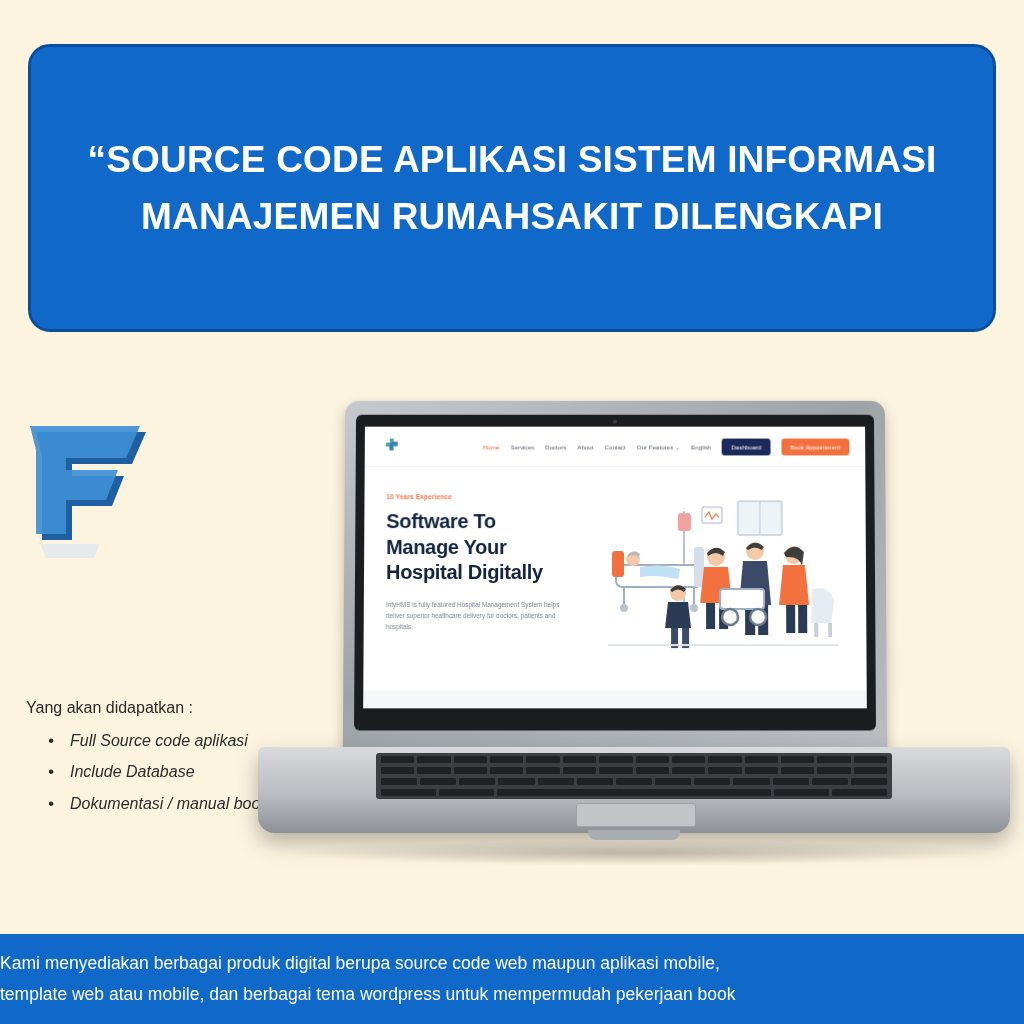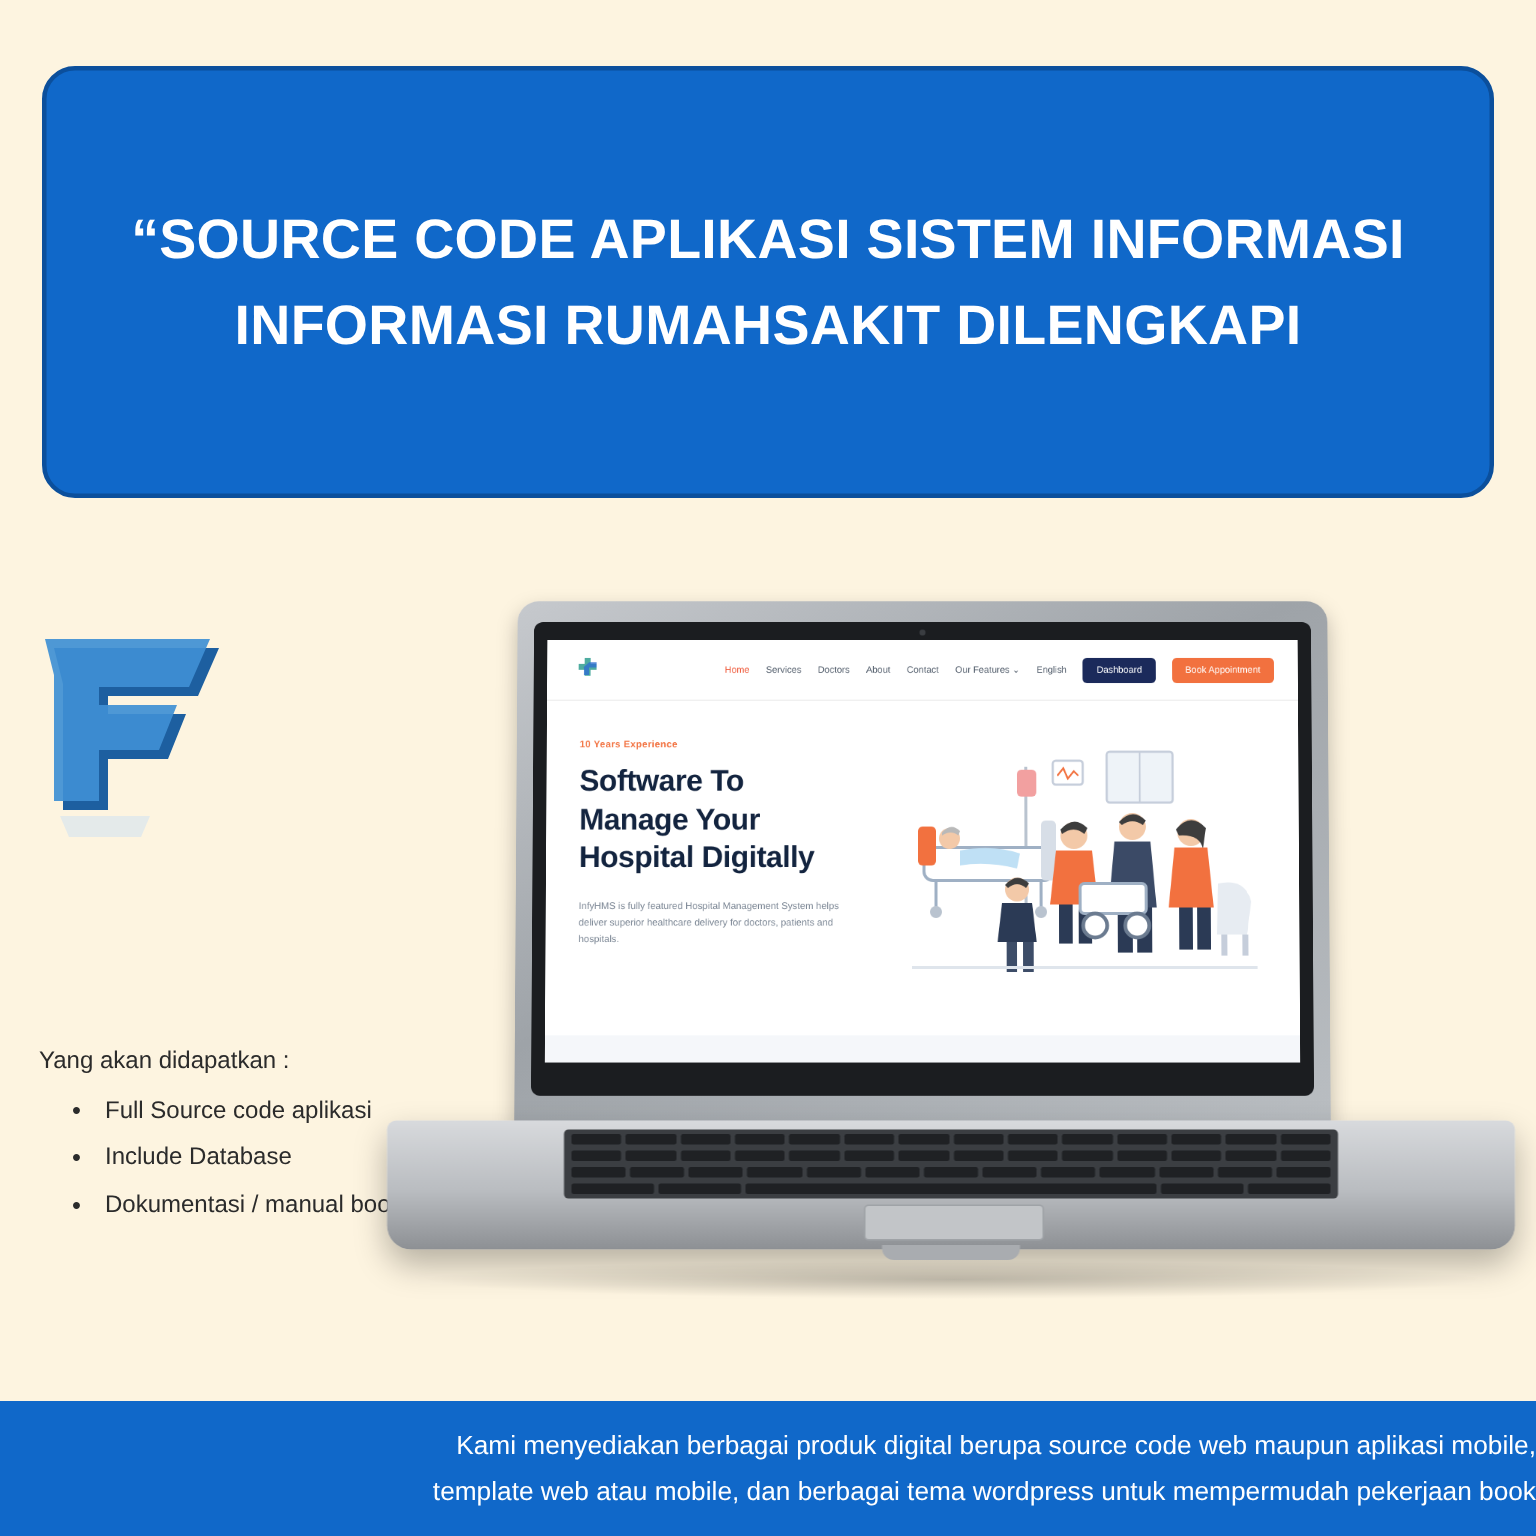--- a/index.html
+++ b/index.html
@@ -64,20 +64,21 @@
   }
   .deliverables .intro { margin-bottom: 2px; }
   .deliverables ul {
     margin: 0;
     padding-left: 22px;
     list-style: none;
   }
   .deliverables li {
     position: relative;
     padding-left: 22px;
+    font-style: italic;
   }
   .deliverables li::before {
     content: "\2022";
     position: absolute;
     left: 0;
     top: -1px;
     font-size: 17px;
   }
 
   
@@ -267,34 +268,34 @@
 
   
   .bottom-bar {
     position: absolute;
     left: 0;
     bottom: 0;
     width: 1024px;
     height: 90px;
     background: #1068c9;
     color: #fff;
-    text-align: right;
+    text-align: left;
     font-size: 17.5px;
     line-height: 1.75;
     padding-top: 14px;
     box-sizing: border-box;
   }
   .bottom-bar div { white-space: nowrap; }
 </style>
 </head>
 <body>
 
 <div class="title-banner">
   <div class="title-line">“SOURCE CODE APLIKASI SISTEM INFORMASI</div>
-  <div class="title-line">INFORMASI RUMAHSAKIT DILENGKAPI</div>
+  <div class="title-line">MANAJEMEN RUMAHSAKIT DILENGKAPI</div>
 </div>
 
 <div class="brand-logo">
   <svg width="150" height="150" viewBox="0 0 150 150">
     <path d="M8 12 L118 12 L104 44 L44 44 L44 56 L96 56 L84 86 L44 86 L44 120 L14 120 L14 36 Z" fill="#1d5fa0"></path>
     <path d="M2 6 L112 6 L98 38 L38 38 L38 50 L90 50 L78 80 L38 80 L38 114 L8 114 L8 30 Z" fill="#3f8fd4" opacity="0.92"></path>
     <path d="M12 124 L72 124 L66 138 L18 138 Z" fill="#cfe2f3" opacity="0.55"></path>
   </svg>
 </div>
 

